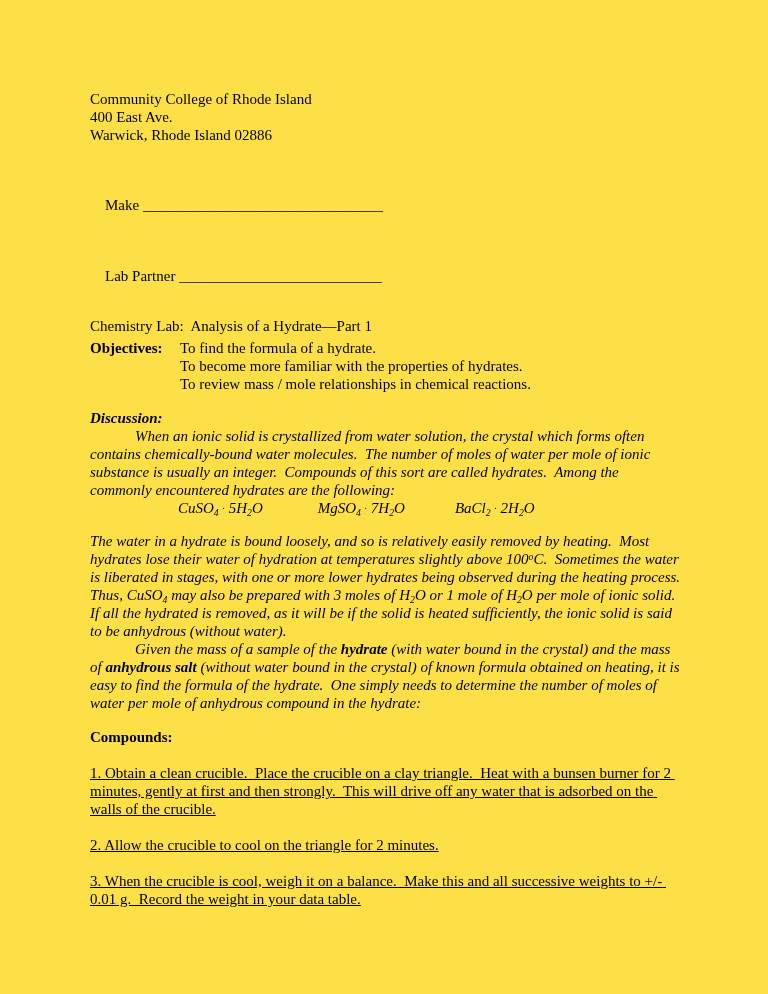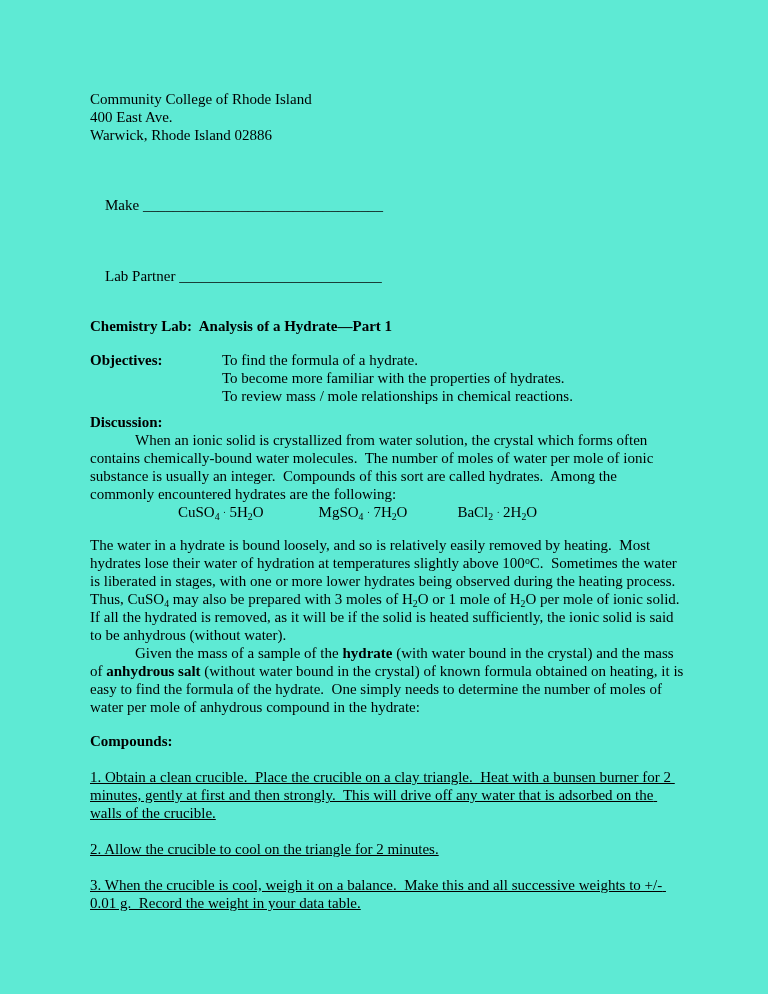--- a/index.html
+++ b/index.html
@@ -2,42 +2,42 @@
 <html><head>
 <meta charset="utf-8">
 <style>
   * { margin:0; padding:0; box-sizing:border-box; }
   html, body { background:#ffffff; }
   .page {
     position:relative;
     width:768px;
     height:994px;
     margin:0 auto;
-    background:#5eead4;
+    background:#fde047;
     color:#000000;
     font-family:"Liberation Serif","DejaVu Serif",serif;
     font-size:15px;
     line-height:18px;
     padding:90px 84px 0 90px;
     overflow:hidden;
   }
   .line, p { white-space:pre-wrap; }
   .b { font-weight:bold; }
   sub { font-size:0.65em; vertical-align:baseline; position:relative; top:0.28em; line-height:0; }
   sup { font-size:0.65em; vertical-align:baseline; position:relative; top:-0.45em; line-height:0; }
 
   .name-line   { margin-top:34px; }
   .partner-line{ margin-top:17px; }
-  .doc-title   { margin-top:14px;font-weight:bold; }
+  .doc-title   { margin-top:14px; }
 
-  .objectives  { margin-top:16px; display:flex;gap:42px; }
+  .objectives  { margin-top:4px; display:flex; }
   .objectives .label { width:90px; flex:0 0 90px; font-weight:bold; }
   .objectives .items { flex:1; }
 
-  .discussion  { margin-top:8px; }
+  .discussion  { margin-top:16px;font-style:italic; }
   .heading     { font-weight:bold; }
   .indent      { text-indent:45px; }
 
   .formula-row { display:flex; margin-left:88px; }
   .formula-row .f2 { margin-left:55px; }
   .formula-row .f3 { margin-left:50px; }
 
   .para-gap    { margin-top:15px; }
   .procedure-heading { margin-top:16px; }
   .step        { margin-top:18px;text-decoration:underline; }

